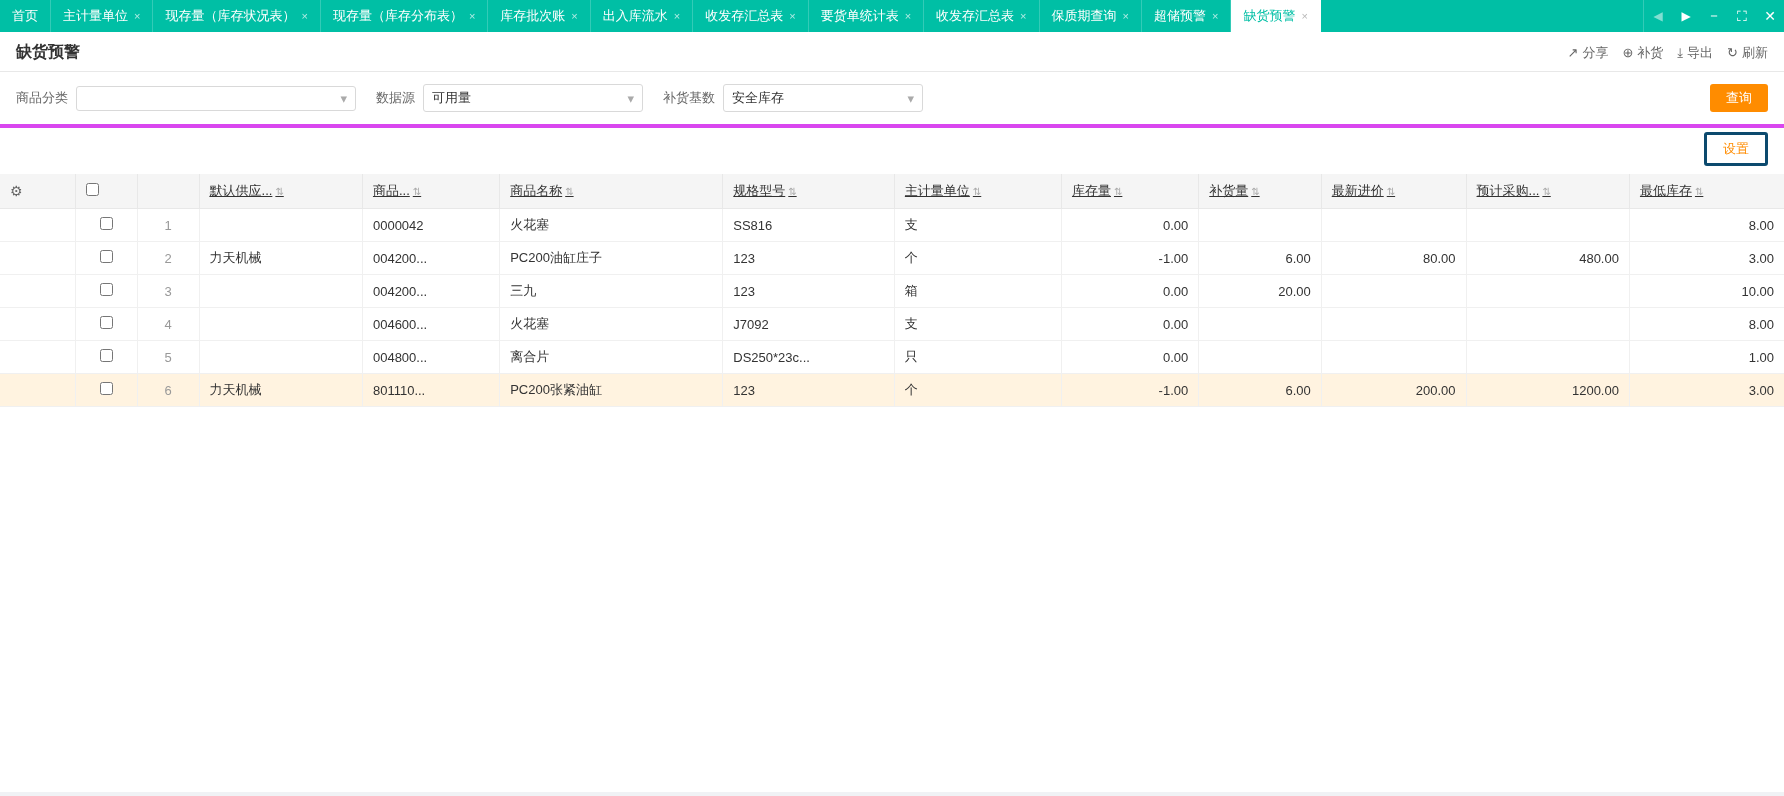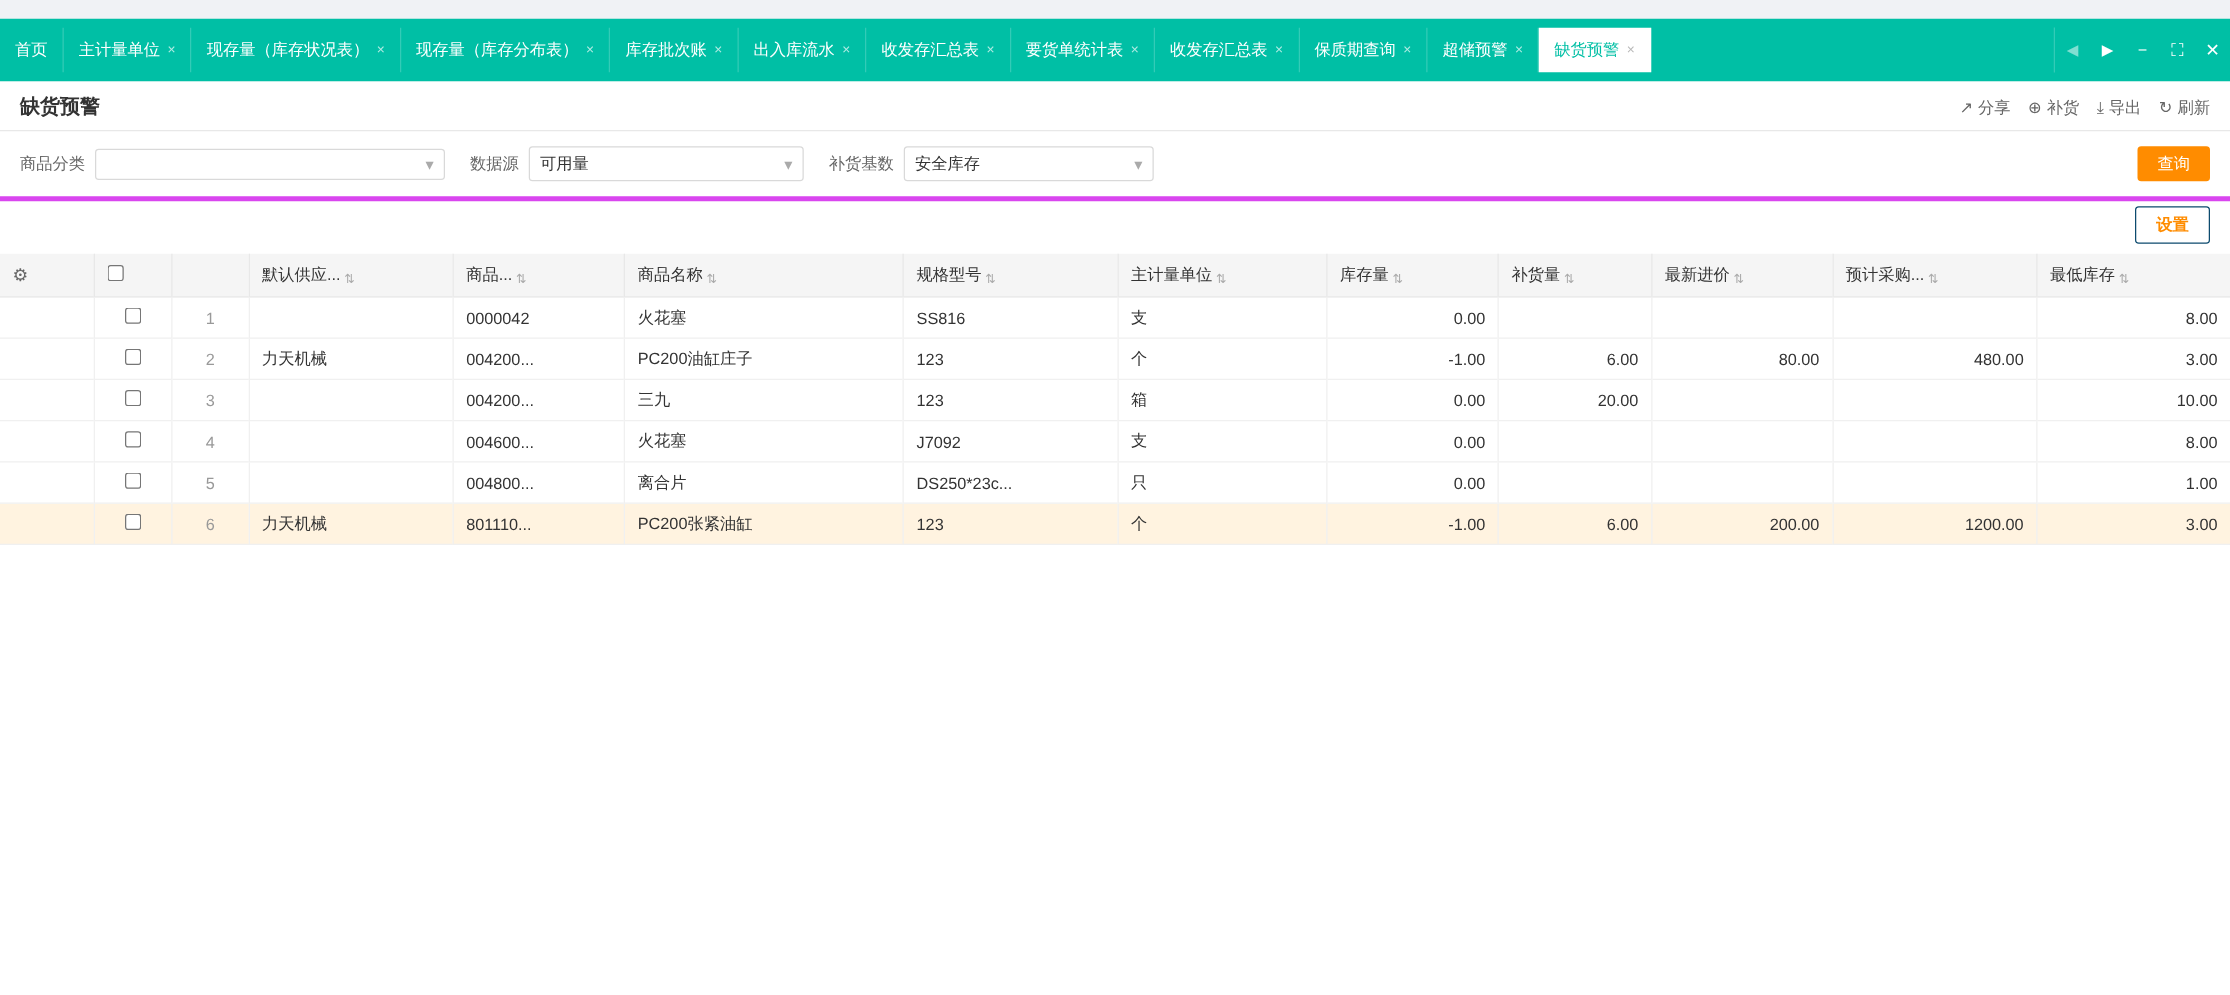--- a/index.html
+++ b/index.html
@@ -3,24 +3,23 @@
   <meta charset="utf-8">
   <style>
     * { box-sizing: border-box; margin: 0; padding: 0; font-family: 'Microsoft YaHei', SimSun, sans-serif; font-size: 13px; }
     body { background: #f0f2f5; overflow: hidden; }
 
     
     .top-nav {
       display: flex;
       align-items: center;
       background: #00bfa5;
-      height: 50px;
+      height: 32px;
       overflow: hidden;
       position: relative;
-      margin-top: 15px;
     }
     .nav-tab {
       display: flex;
       align-items: center;
       padding: 0 12px;
       height: 36px;
       color: #fff;
       white-space: nowrap;
       cursor: pointer;
       font-size: 13px;
@@ -151,26 +150,25 @@
       color: #fff;
       border: none;
       border-radius: 3px;
       padding: 5px 16px;
       cursor: pointer;
       font-size: 13px;
     }
     .btn-default {
       background: #fff;
       color: #ff8c00;
-      border: 1px solid #0c4a6e;
+      border: 3px solid #0c4a6e;
       border-radius: 3px;
       padding: 5px 16px;
       cursor: pointer;
       font-size: 13px;
-      font-weight: bold;
     }
 
     
     .table-container {
       padding: 0;
     }
     table {
       width: 100%;
       border-collapse: collapse;
       font-size: 13px;
@@ -183,23 +181,24 @@
       padding: 8px 10px;
       text-align: left;
       color: #333;
       font-weight: normal;
       border-right: 1px solid #e8e8e8;
       white-space: nowrap;
     }
     thead th:last-child { border-right: none; }
     .th-sortable {
       display: flex;
-      align-items: flex-end;
+      align-items: center;
       gap: 3px;
       cursor: pointer;
+      text-decoration: underline;
     }
     .sort-icon { color: #aaa; font-size: 10px; }
 
     tbody tr {
       border-bottom: 1px solid #f0f0f0;
     }
     tbody tr.highlighted { background: #fff3e0; }
 
     tbody td {
       padding: 7px 10px;

